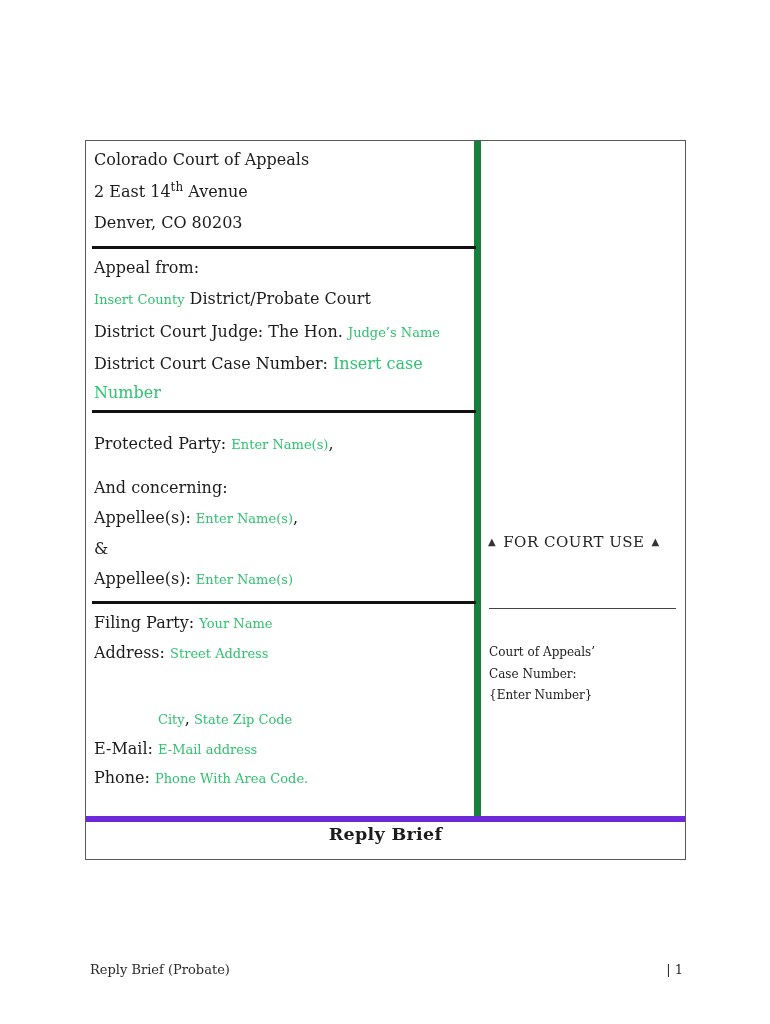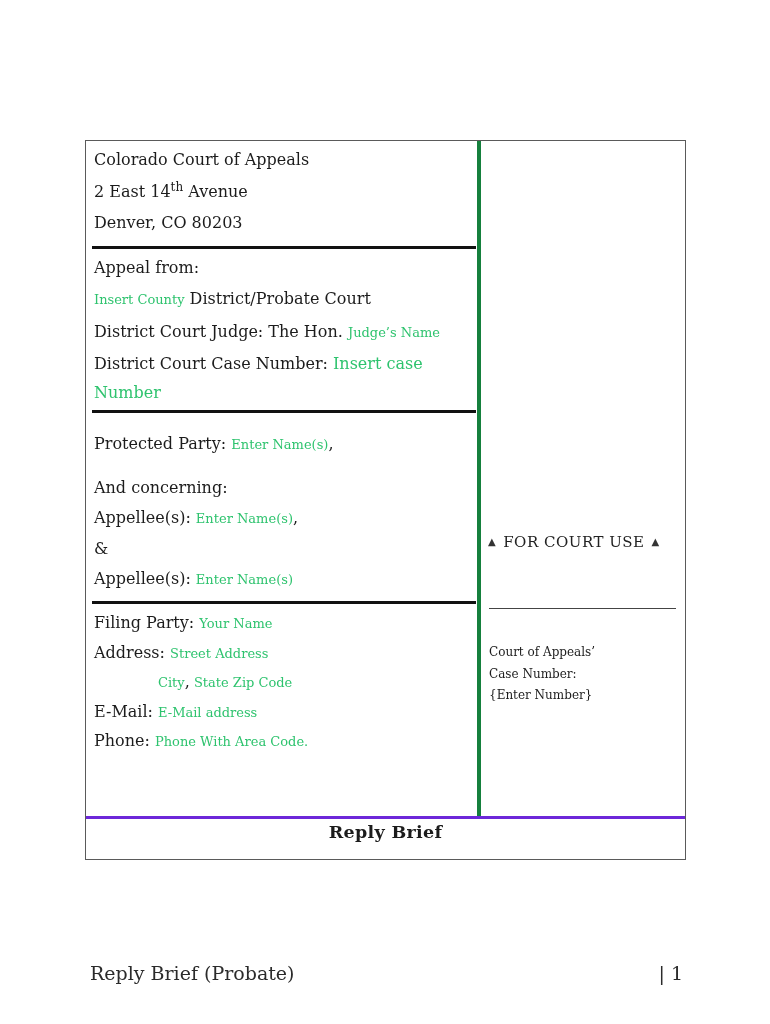--- a/index.html
+++ b/index.html
@@ -14,21 +14,21 @@
   .caption-box {
     position: absolute;
     left: 85px; top: 140px;
     width: 601px; height: 720px;
     border: 1px solid #5a5a5a;
     background: #ffffff;
   }
   .columns { display: flex; height: 675px; }
   .left-col {
     width: 395px;
-    border-right: 4px solid #15803d;
+    border-right: 7px solid #15803d;
     padding: 3px 10px 0 8px;
   }
   .right-col { flex: 1; position: relative; }
 
   .line { font-size: 16px; line-height: 31.5px; white-space: nowrap; }
   .appeal-sec .para { font-size: 16px; line-height: 28.5px; margin-bottom: 3px; white-space: normal; }
   .interest-sec .line { line-height: 30px; }
   .interest-sec .gap { height: 13px; }
   .filing-sec .line { line-height: 28.5px; }
 
@@ -40,21 +40,21 @@
   }
   .rule.r1 { margin-top: 7px; }
   .rule.r2 { margin-top: 3px; margin-bottom: 3px; }
 
   .ph {
     color: #2EC36E;
     font-size: 13px;
   }
   .ph.big { font-size: 16px; }
   sup { font-size: 12px; vertical-align: super; line-height: 0; }
-  .indent { padding-left: 64px; }
+  .indent { padding-left: 64px; margin-top: 37px; }
 
   
   .court-use {
     position: absolute;
     top: 392px; left: 0; right: 0;
     text-align: left;
     font-size: 15px;
     letter-spacing: 0.5px;
     color: #222;
     white-space: nowrap;
@@ -68,30 +68,30 @@
   }
   .coa-case {
     position: absolute;
     top: 501px; left: 8px;
     font-size: 12px;
     line-height: 21.5px;
   }
 
   .title-row {
     height: 29px;
-    border-top: 3px solid #6d28d9;
+    border-top: 6px solid #6d28d9;
     display: flex; align-items: center; justify-content: center;
   }
   .title-row .title { font-weight: bold; font-size: 17.5px; letter-spacing: 0.3px; }
 
   .footer {
     position: absolute;
     left: 90px; right: 87px; top: 962px;
     display: flex; justify-content: space-between;
-    font-size: 19px; color: #2b2b2b;
+    font-size: 13px; color: #2b2b2b;
   }
 </style>
 </head>
 <body>
 
 <div class="caption-box">
   <div class="columns">
     <div class="left-col">
 
       <div class="court-sec">

